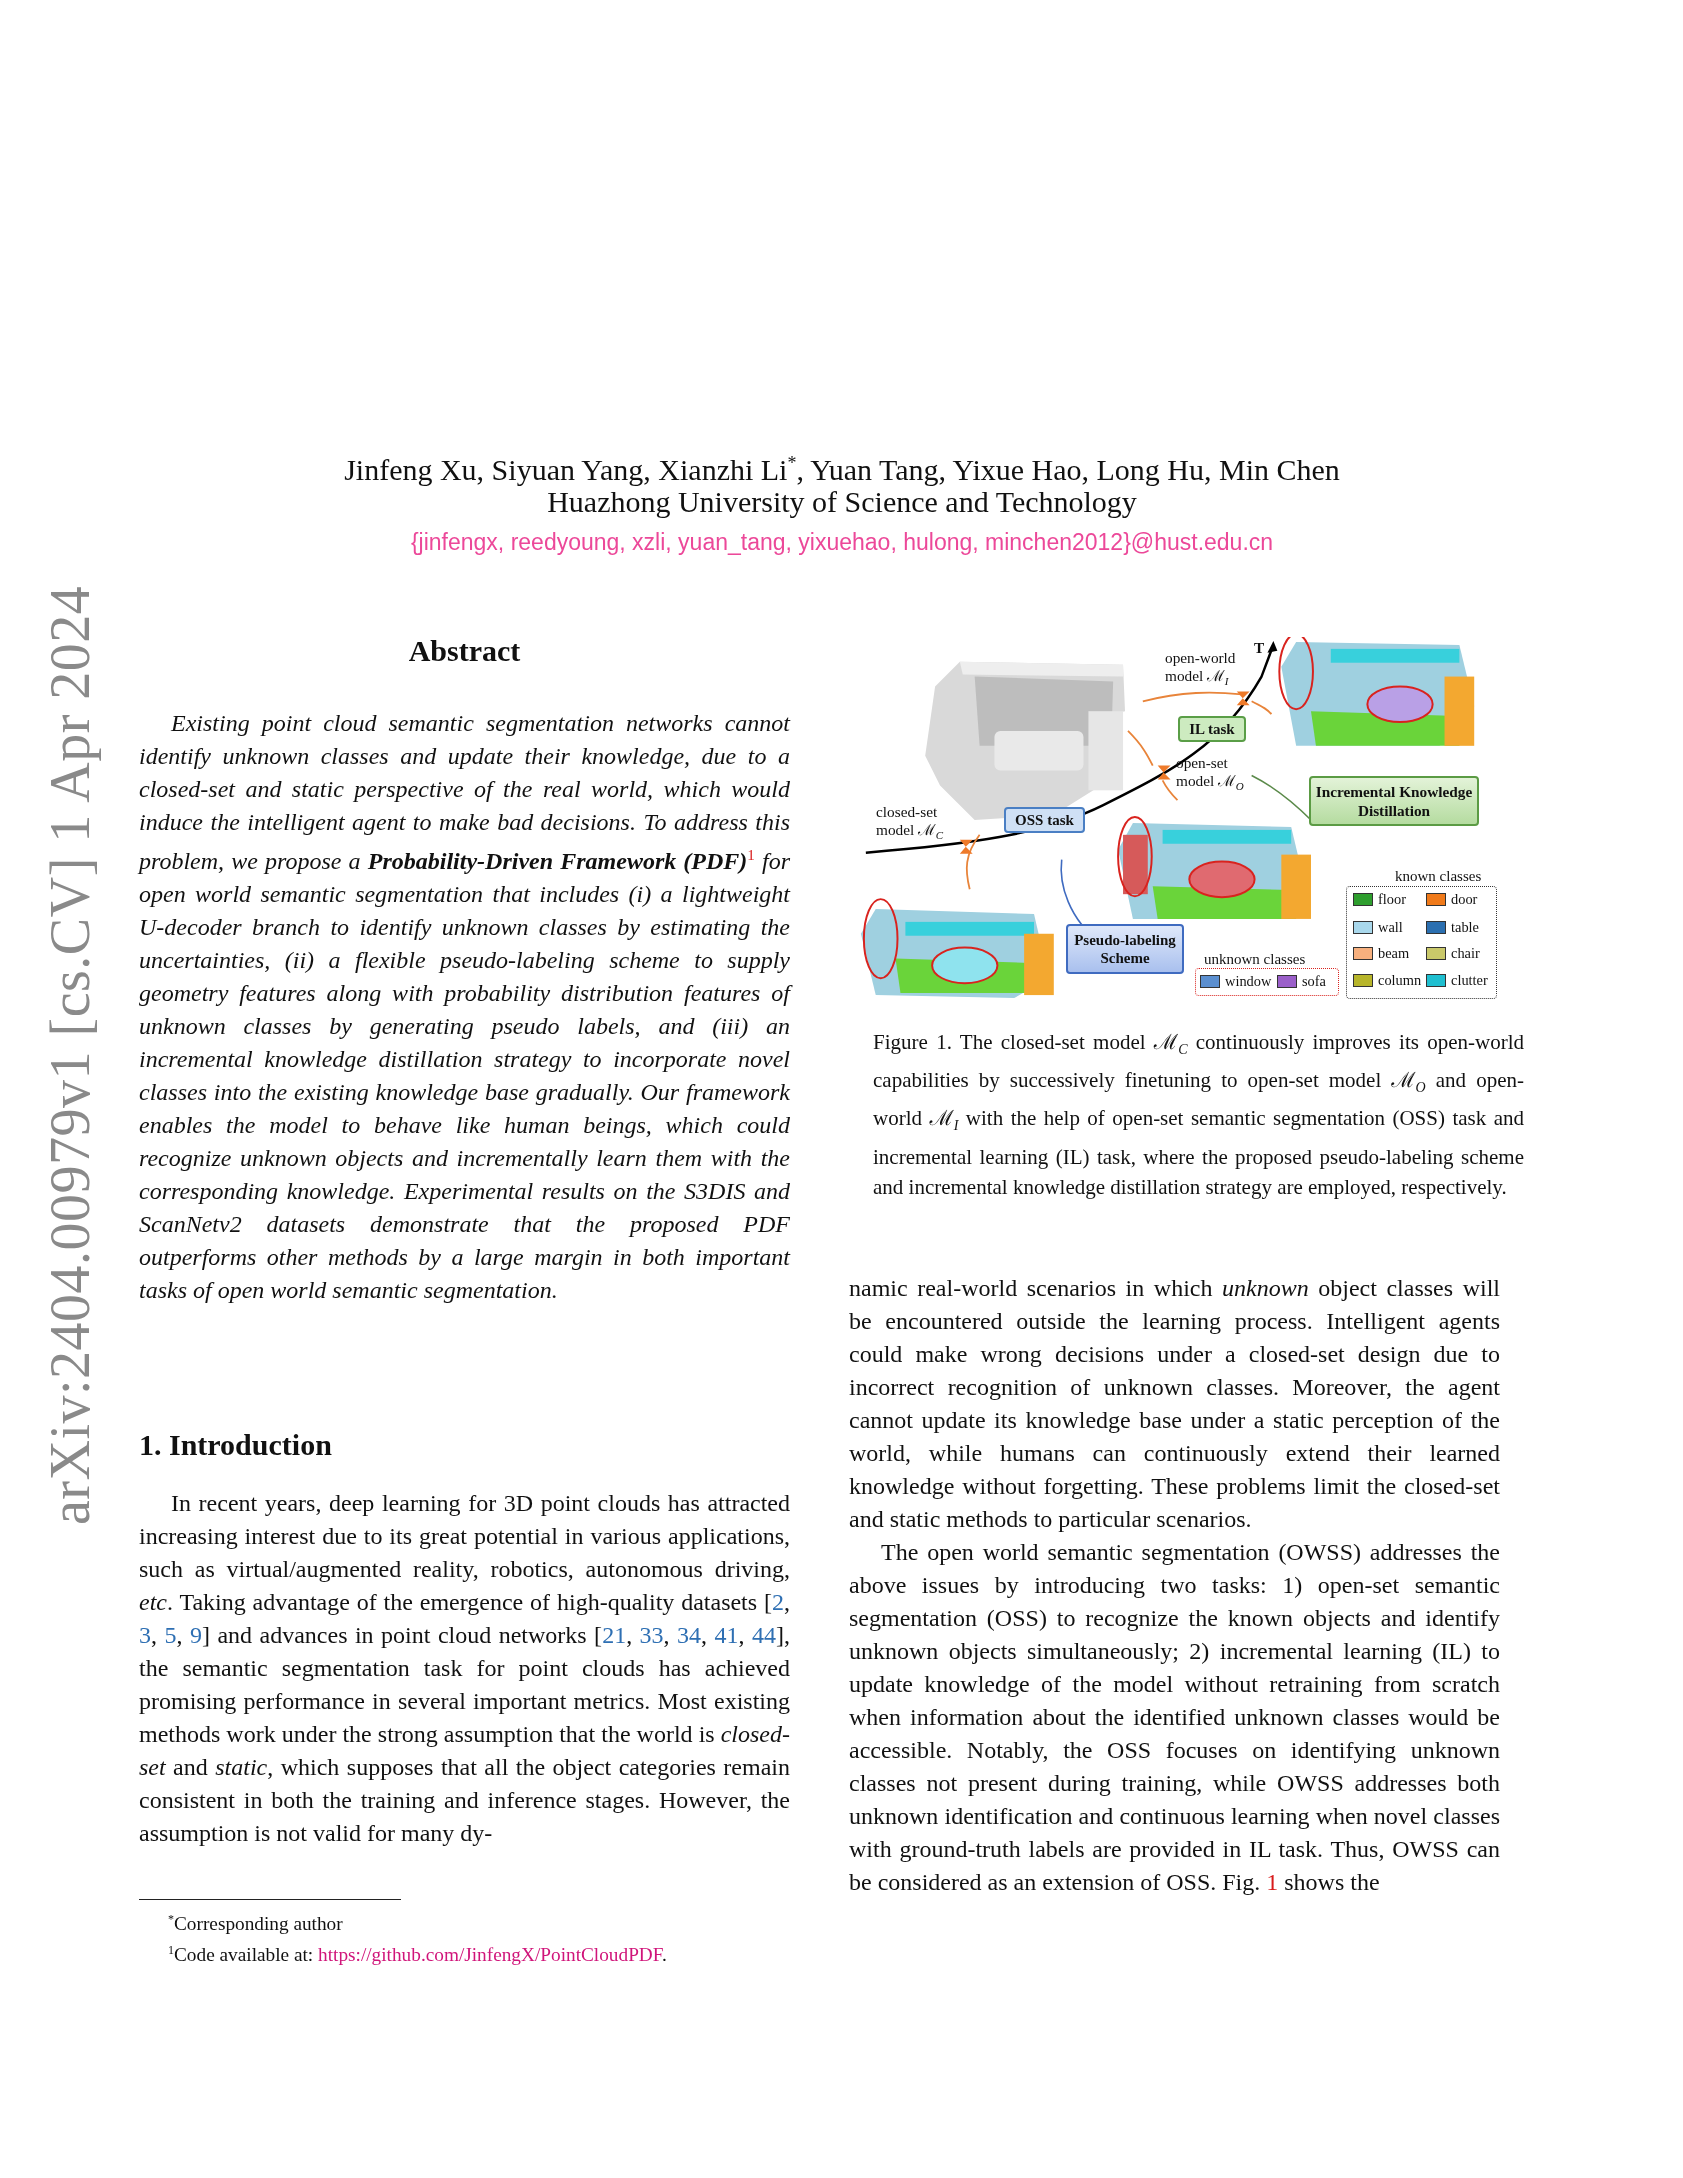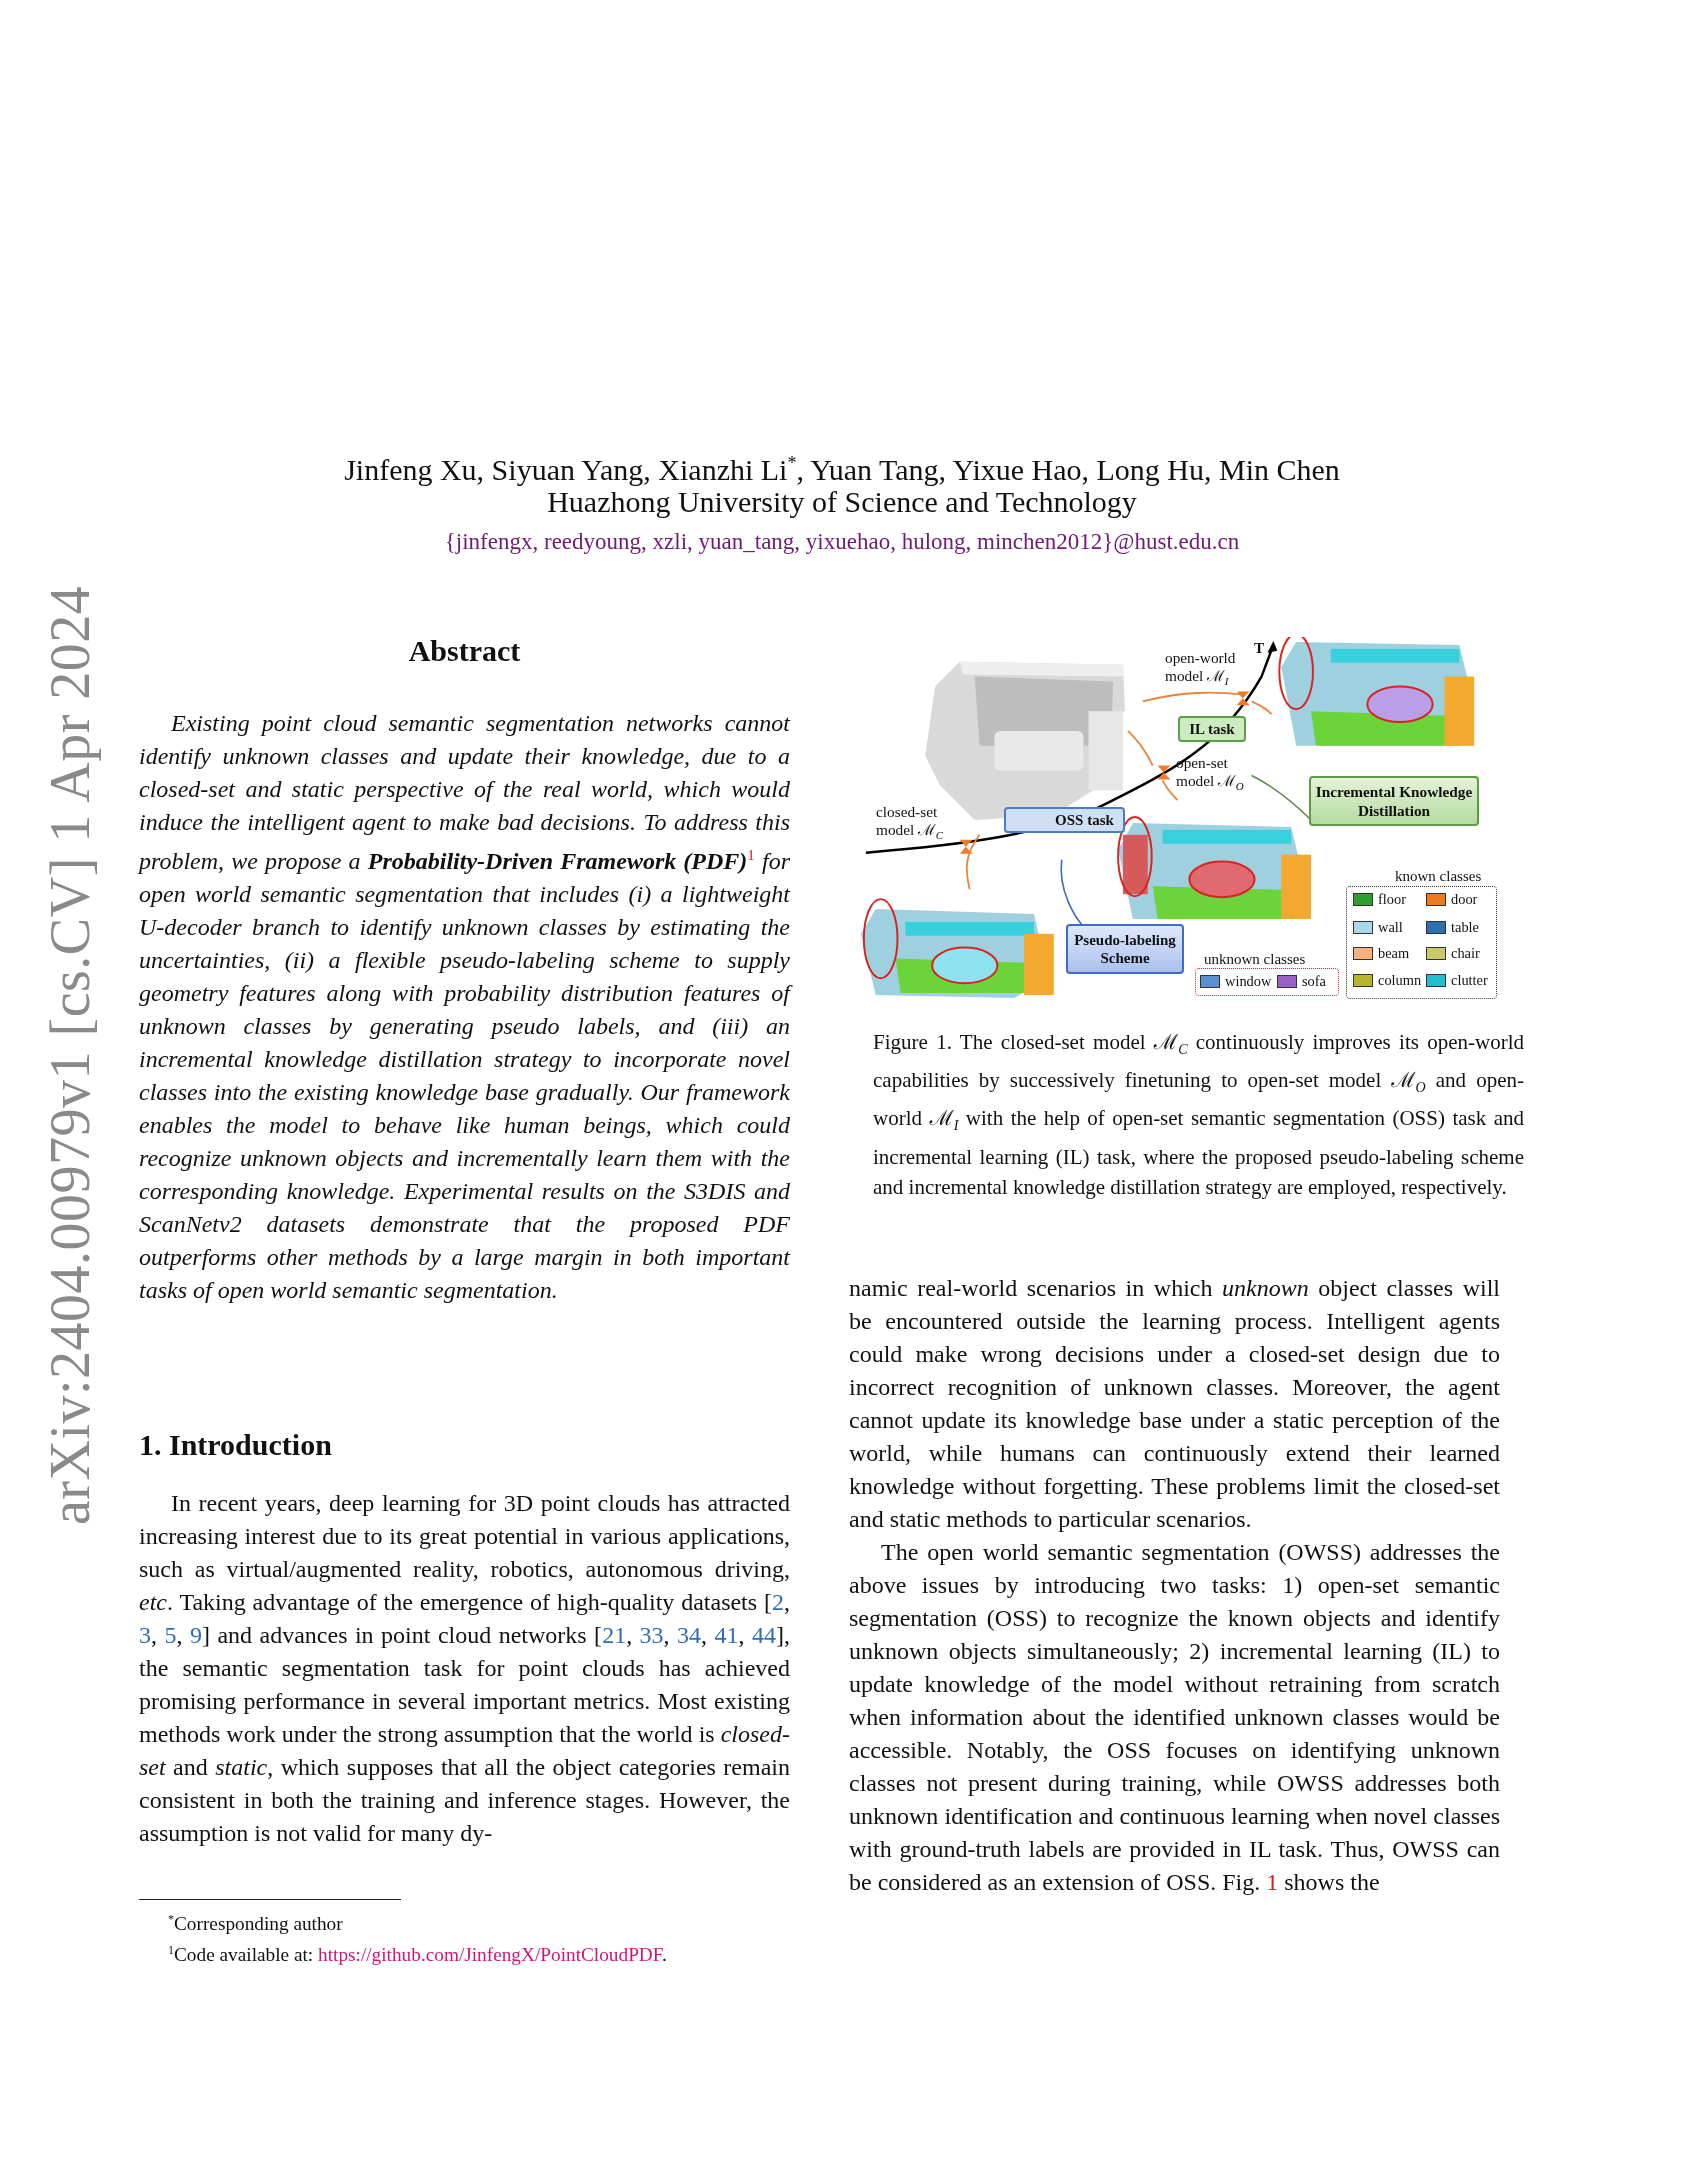--- a/index.html
+++ b/index.html
@@ -11,21 +11,21 @@
     font-size: 56px; color: #8a8a8a; letter-spacing: 0.5px; }
 
   .title { position: absolute; left: 149px; width: 1386px; top: 281px; text-align: center;
     font-weight: bold; font-size: 40px; line-height: 50px; }
   .authors { position: absolute; left: 149px; width: 1386px; top: 444px; text-align: center;
     font-size: 30px; line-height: 38px; }
   .authors sup { font-size: 18px; }
   .affil { position: absolute; left: 149px; width: 1386px; top: 483px; text-align: center;
     font-size: 30px; line-height: 38px; }
   .emails { position: absolute; left: 149px; width: 1386px; top: 529px; text-align: center;
-    font-family: Liberation Serif, serif; font-size: 23px; color: #701a75; }
+    font-family: Liberation Sans, sans-serif; font-size: 23px; color: #ec4899; }
 
   .col-left { position: absolute; left: 139px; width: 651px; }
   .col-right { position: absolute; left: 849px; width: 651px; }
 
   .abstract-heading { position: absolute; left: 139px; width: 651px; top: 634px; text-align: center;
     font-weight: bold; font-size: 30px; }
   .abstract-body { top: 707px; font-style: italic; font-size: 24px; line-height: 33px;
     text-align: justify; text-indent: 32px; hyphens: manual; }
   .abstract-body b { font-style: italic; font-weight: bold; }
   sup.fn { color: #d81b1b; font-size: 15px; font-style: normal; }
@@ -39,21 +39,21 @@
   .footnotes { position: absolute; left: 168px; top: 1906px; font-size: 19.3px; line-height: 26px; }
   .footnotes sup { font-size: 12px; }
   .link { color: #d0157a; }
 
   
   .figure { position: absolute; left: 846px; top: 637px; width: 653px; height: 366px; }
   .fig-label { position: absolute; font-size: 15.3px; line-height: 18px; color: #111; }
   .task-box { position: absolute; font-weight: bold; font-size: 15px; text-align: center;
     border-radius: 4px; display: flex; align-items: center; justify-content: center; }
   .il-box { background: #cdebc0; border: 2px solid #5a9e47; }
-  .oss-box { background: #cfe0f5; border: 2px solid #4a7fc4; padding-left: 40px; }
+  .oss-box { background: #cfe0f5; border: 2px solid #4a7fc4; }
   .scheme-box { background: linear-gradient(#dfe8fa, #a9c0ee); border: 2px solid #3f6bc0; line-height: 18px; }
   .ikd-box { background: linear-gradient(#e3f3d8, #b5dca0); border: 2px solid #5b9b44; line-height: 19px; font-size: 15.3px; }
   .legend-box { position: absolute; border: 1.5px dotted #333; border-radius: 4px; }
   .legend-item { position: absolute; font-size: 14.4px; display: flex; align-items: center; gap: 5px; text-align: center; }
   .swatch { width: 18px; height: 11px; border: 1px solid #333; display: inline-block; }
 
   .caption { top: 1027px; font-size: 21px; line-height: 30px; text-align: justify; margin-left: 24px; }
 
   .right-body { top: 1272px; font-size: 24px; line-height: 33px; text-align: justify; }
   .right-body p { margin: 0; }

